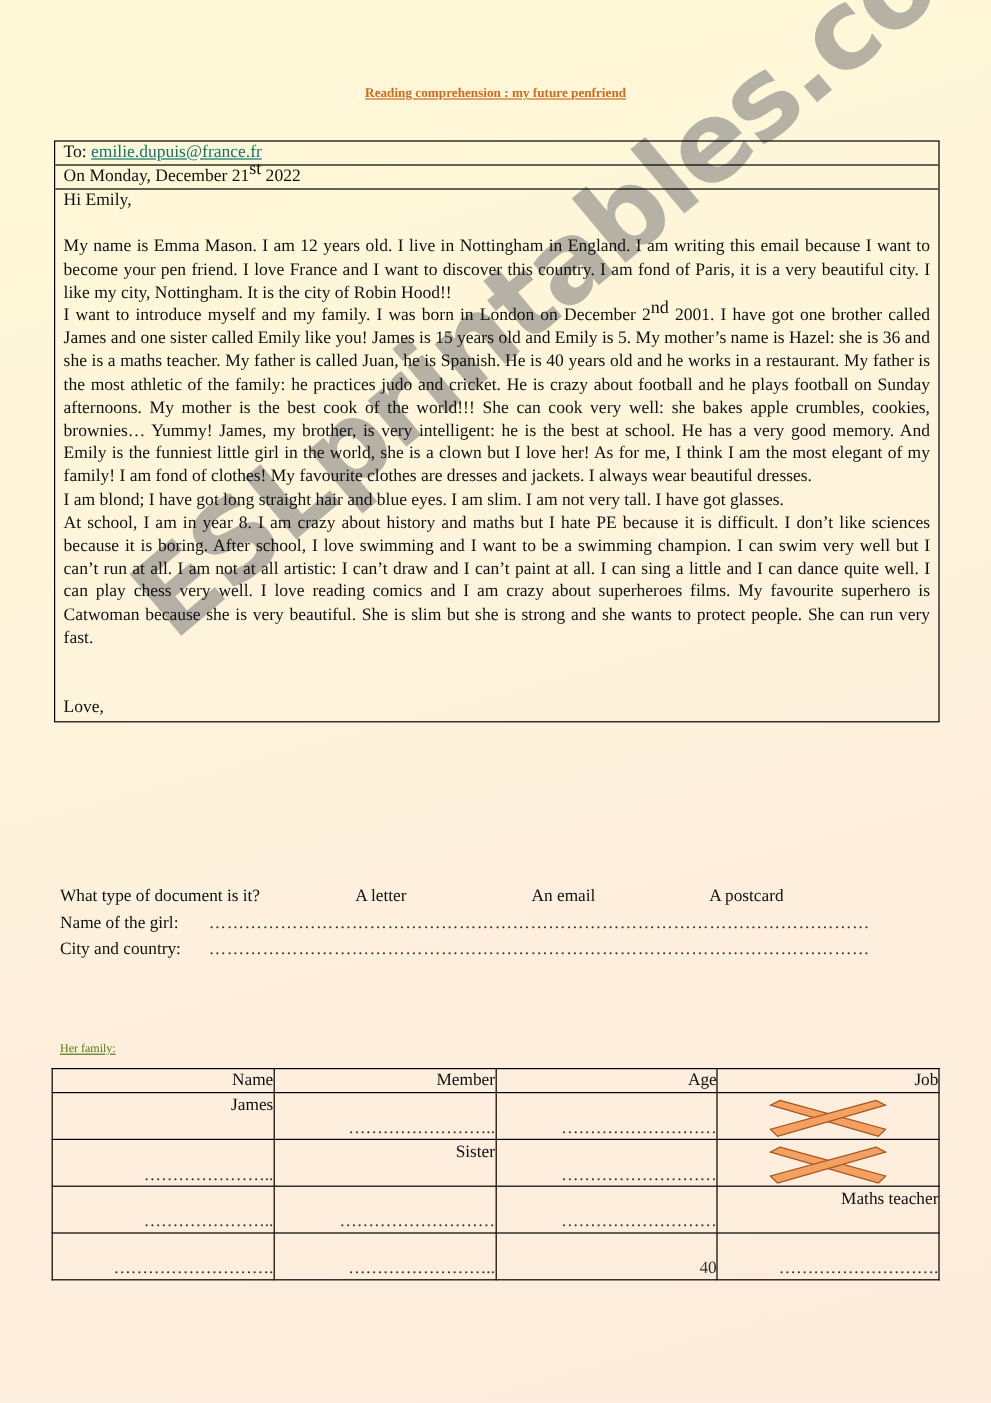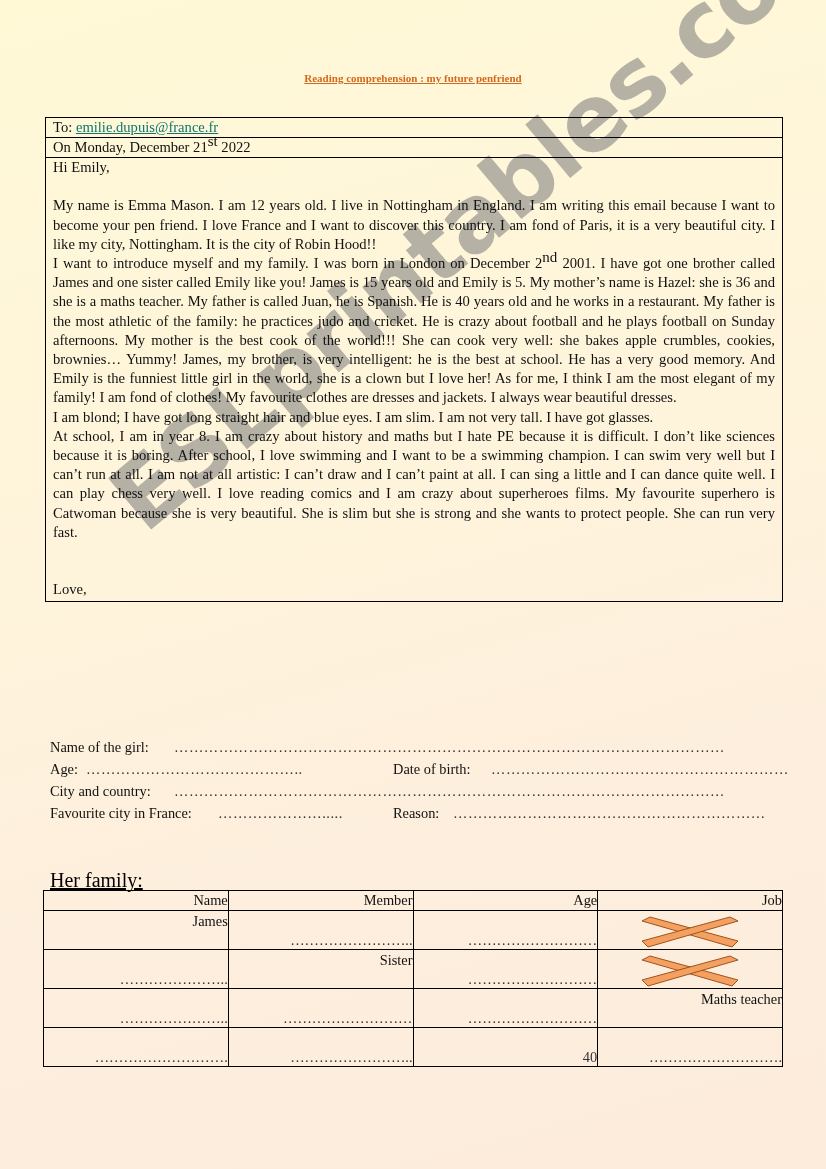--- a/index.html
+++ b/index.html
@@ -20,21 +20,21 @@
   .hrow { border-bottom: 1px solid #000; padding: 0 7px; height: 19px; line-height: 19px; }
   .hrow a { color: #0f766e; text-decoration: underline; }
   sup { font-size: 15px; line-height: 0; vertical-align: 6px; }
   .body { padding: 0 7px 1px 7px; text-align: justify; }
   .body p { margin: 0; }
   .blank { height: 19.2px; }
   .questions { position: absolute; top: 736px; left: 50px; width: 730px; font-size: 14.4px; }
   .q { height: 22px; line-height: 22px; position: relative; white-space: nowrap; }
   .q span { position: absolute; top: 0; }
   .dots { color: #333; letter-spacing: 0.5px; }
-  .family-label { position: absolute; top: 869px; left: 50px; font-size: 20px; color: #000000; text-decoration: underline; }
+  .family-label { position: absolute; top: 869px; left: 50px; font-size: 10px; color: #4d7c0f; text-decoration: underline; }
   table.fam {
     position: absolute; top: 890px; left: 43px; width: 740px; border-collapse: collapse; font-size: 14.4px;
   }
   table.fam th, table.fam td { border: 1px solid #000; text-align: right; width: 25%; }
   table.fam th { font-weight: normal; height: 19px; line-height: 19px; padding: 0; }
   table.fam td { height: 38px; padding: 0; position: relative; vertical-align: top; }
   .cell-top { display: block; line-height: 20px; }
   .cell-bottom { position: absolute; bottom: 0; left: 0; right: 0; line-height: 18px; color: #333; }
   .xmark { position: absolute; left: 50%; top: 4px; transform: translateX(-50%); }
   .watermark {
@@ -65,38 +65,32 @@
     <p>I am blond; I have got long straight hair and blue eyes. I am slim. I am not very tall. I have got glasses.</p>
     <p>At school, I am in year 8. I am crazy about history and maths but I hate PE because it is difficult. I don’t like sciences because it is boring.  After school, I love swimming and I want to be a swimming champion. I can swim very well but I can’t run at all. I am not at all artistic: I can’t draw and I can’t paint at all. I can sing a little and I can dance quite well. I can play chess very well. I love reading comics and I am crazy about superheroes films. My favourite superhero is Catwoman because she is very beautiful. She is slim but she is strong and she wants to protect people. She can run very fast.</p>
     <div class="blank"></div>
     <div class="blank"></div>
     <p>Love,</p>
   </div>
 </div>
 
 <div class="questions">
   <div class="q">
+    <span style="left:0">What type of document is it?</span>
+    <span style="left:246px">A letter</span>
+    <span style="left:393px">An email</span>
+    <span style="left:541px">A postcard</span>
+  </div>
+  <div class="q">
     <span style="left:0">Name of the girl: </span>
     <span style="left:124px" class="dots">…………………………………………………………………………………………………</span>
   </div>
   <div class="q">
-    <span style="left:0">Age: </span>
-    <span style="left:36px" class="dots">……………………………………..</span>
-    <span style="left:343px">Date of birth: </span>
-    <span style="left:441px" class="dots">……………………………………………………</span>
-  </div>
-  <div class="q">
     <span style="left:0">City and country: </span>
     <span style="left:124px" class="dots">…………………………………………………………………………………………………</span>
-  </div>
-  <div class="q">
-    <span style="left:0">Favourite city in France: </span>
-    <span style="left:168px" class="dots">………………….....</span>
-    <span style="left:343px">Reason: </span>
-    <span style="left:403px" class="dots">………………………………………………………</span>
   </div>
 </div>
 
 <div class="family-label">Her family:</div>
 
 <table class="fam">
   <tbody>
       <tr>
     <th>Name</th>
     <th>Member</th>

